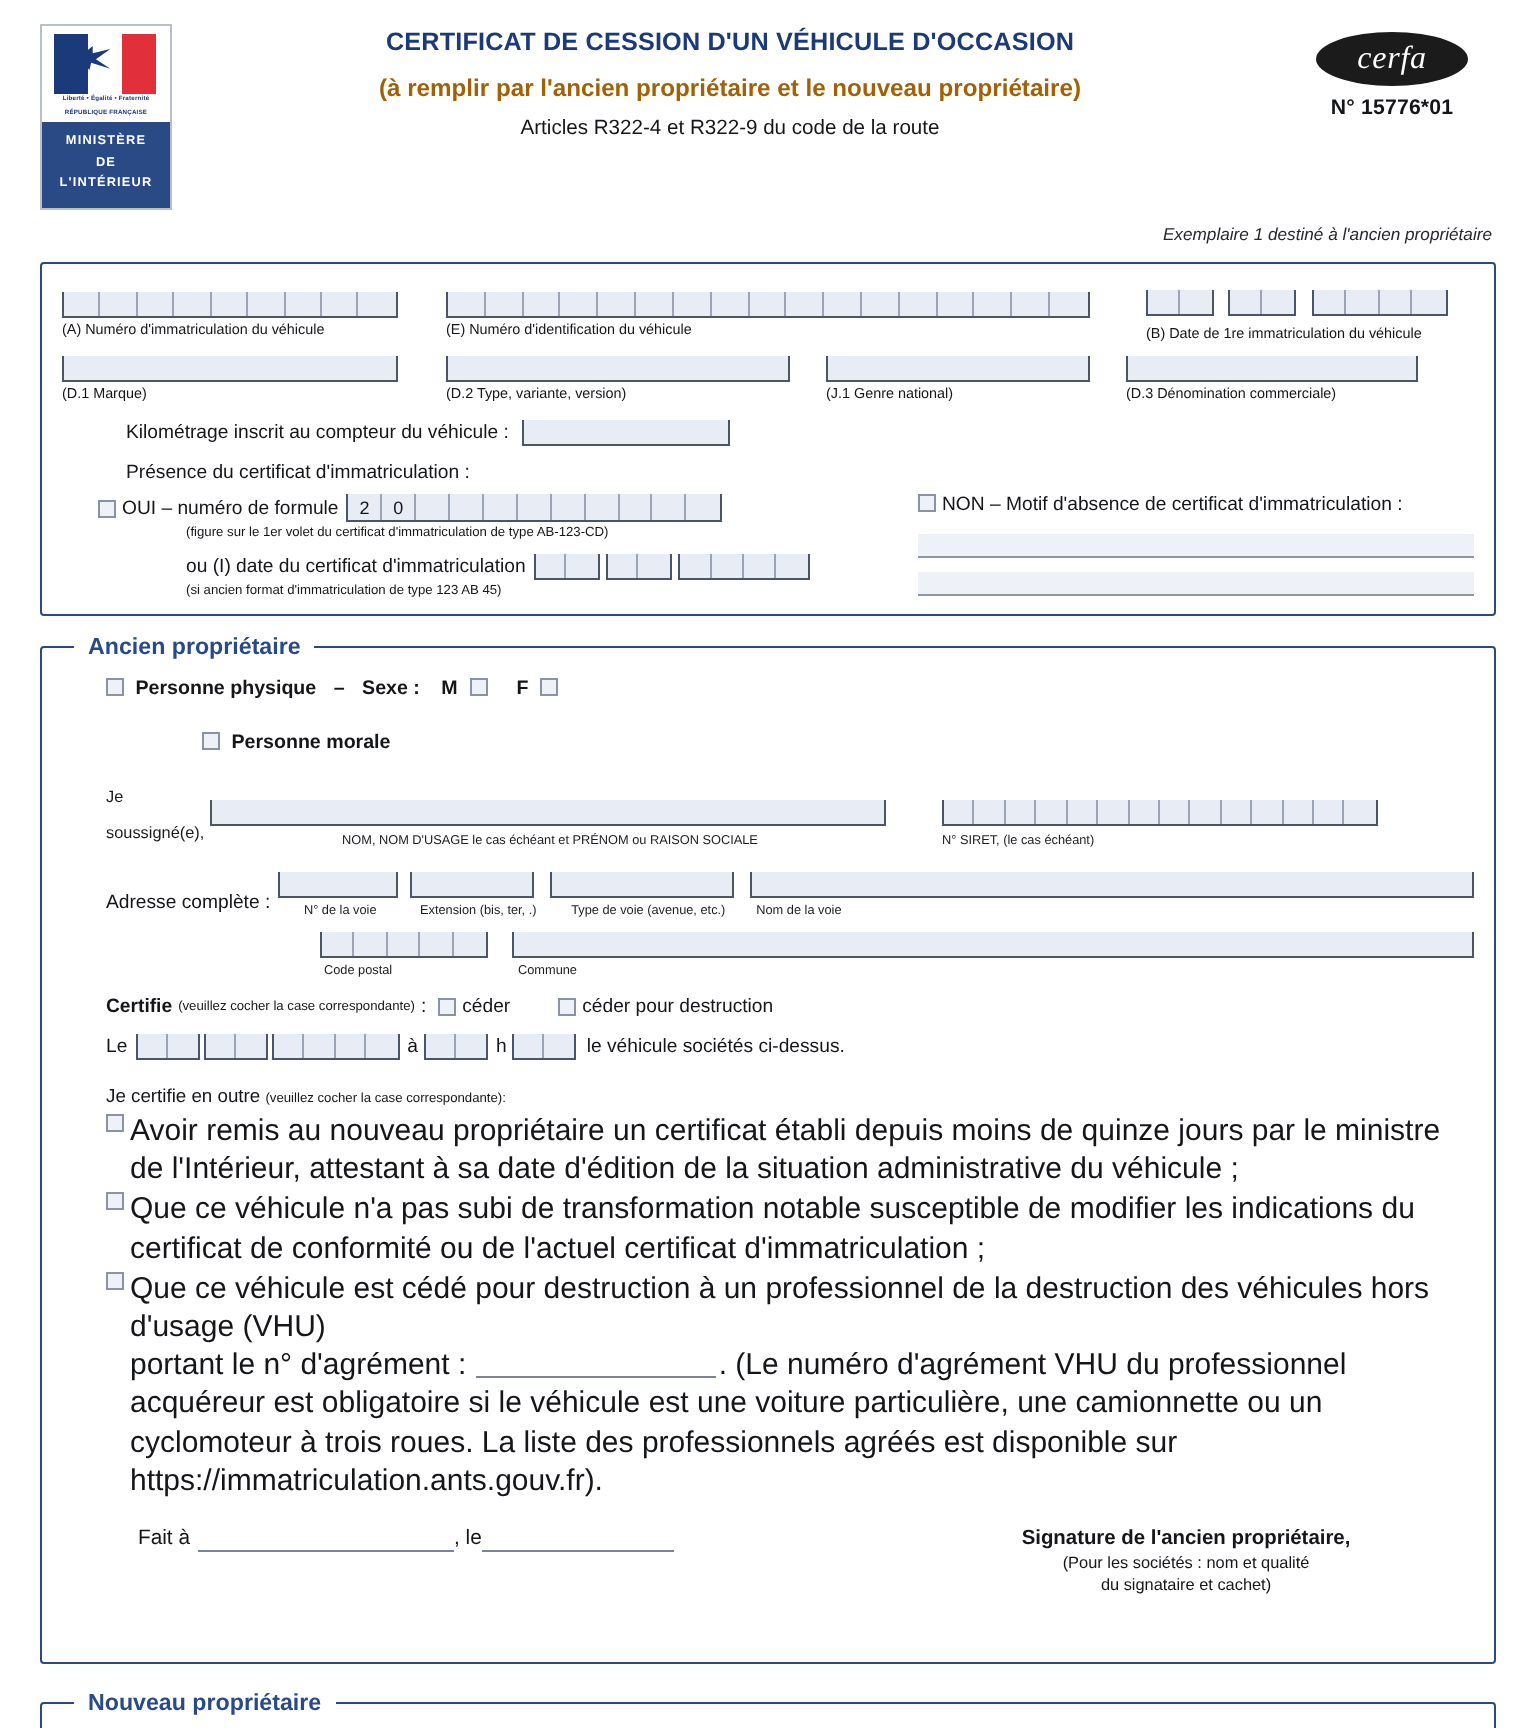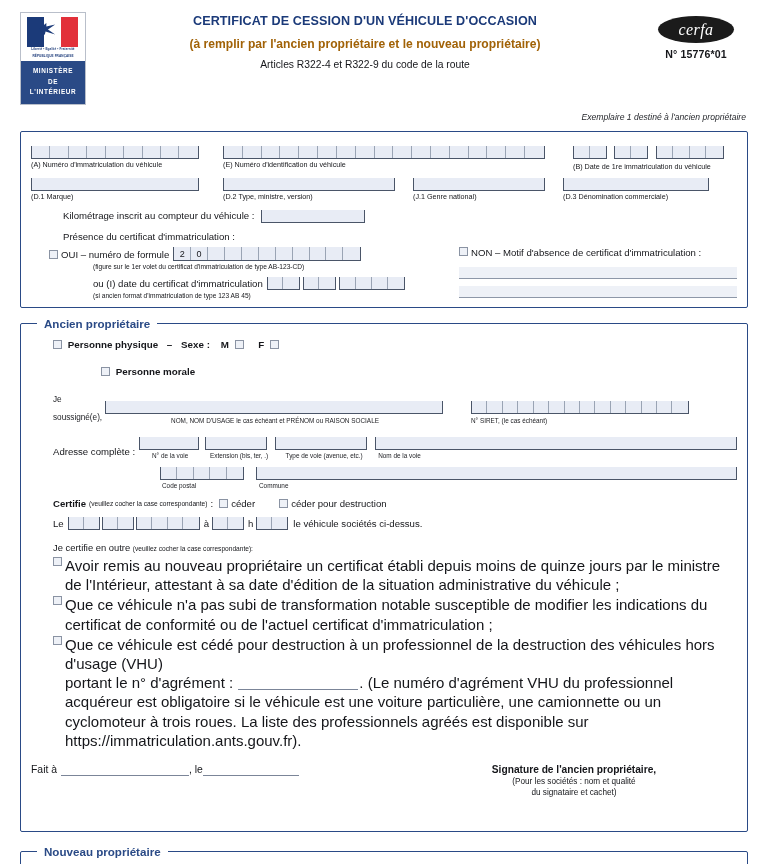--- a/index.html
+++ b/index.html
@@ -217,21 +217,21 @@
     </div>
 
     <div class="veh-row1" style="margin-top:7px">
       <div class="veh-c" style="width:178px">
         <span class="box" style="width:168px"></span>
         <span class="fcap">(D.1 Marque)</span>
       </div>
       <div class="veh-gap"></div>
       <div class="veh-c" style="width:180px">
         <span class="box" style="width:172px"></span>
-        <span class="fcap">(D.2 Type, ministre, version)</span>
+        <span class="fcap">(D.2 Type, variante, version)</span>
       </div>
       <div class="veh-gap" style="flex:0 0 10px"></div>
       <div class="veh-c" style="width:140px">
         <span class="box" style="width:132px"></span>
         <span class="fcap">(J.1 Genre national)</span>
       </div>
       <div class="veh-gap" style="flex:0 0 10px"></div>
       <div class="veh-c" style="flex:1">
         <span class="box" style="width:146px"></span>
         <span class="fcap">(D.3 Dénomination commerciale)</span>
@@ -442,21 +442,21 @@
           <p>
             <span>Que ce véhicule est cédé pour destruction à un professionnel de la destruction des véhicules hors d'usage (VHU)</span><br>
             <span>portant le n° d'agrément :</span>
             <span class="uline" style="width:120px;margin:0 1px"></span><span>. (Le numéro d'agrément VHU du professionnel acquéreur est obligatoire si le véhicule est une voiture particulière, une camionnette ou un cyclomoteur à trois roues. La liste des professionnels agréés est disponible sur https://immatriculation.ants.gouv.fr).</span>
           </p>
         </li>
       </ul>
     </div>
 
     <div class="fait">
-      <div style="width:380px;display:flex;align-items:center">
+      <div style="width:380px;margin-left:38px;display:flex;align-items:center">
         <span class="txt" style="font-size:10.4px">Fait à</span>
         <span class="uline" style="width:128px;margin-left:4px"></span>
         <span class="txt" style="font-size:10.4px">, le</span>
         <span class="uline" style="width:96px"></span>
       </div>
       <div class="sig">
         <div class="s1">Signature de l'ancien propriétaire,</div>
         <div class="s2">(Pour les sociétés : nom et qualité</div>
         <div class="s2" style="margin-top:0">du signataire et cachet)</div>
       </div>

